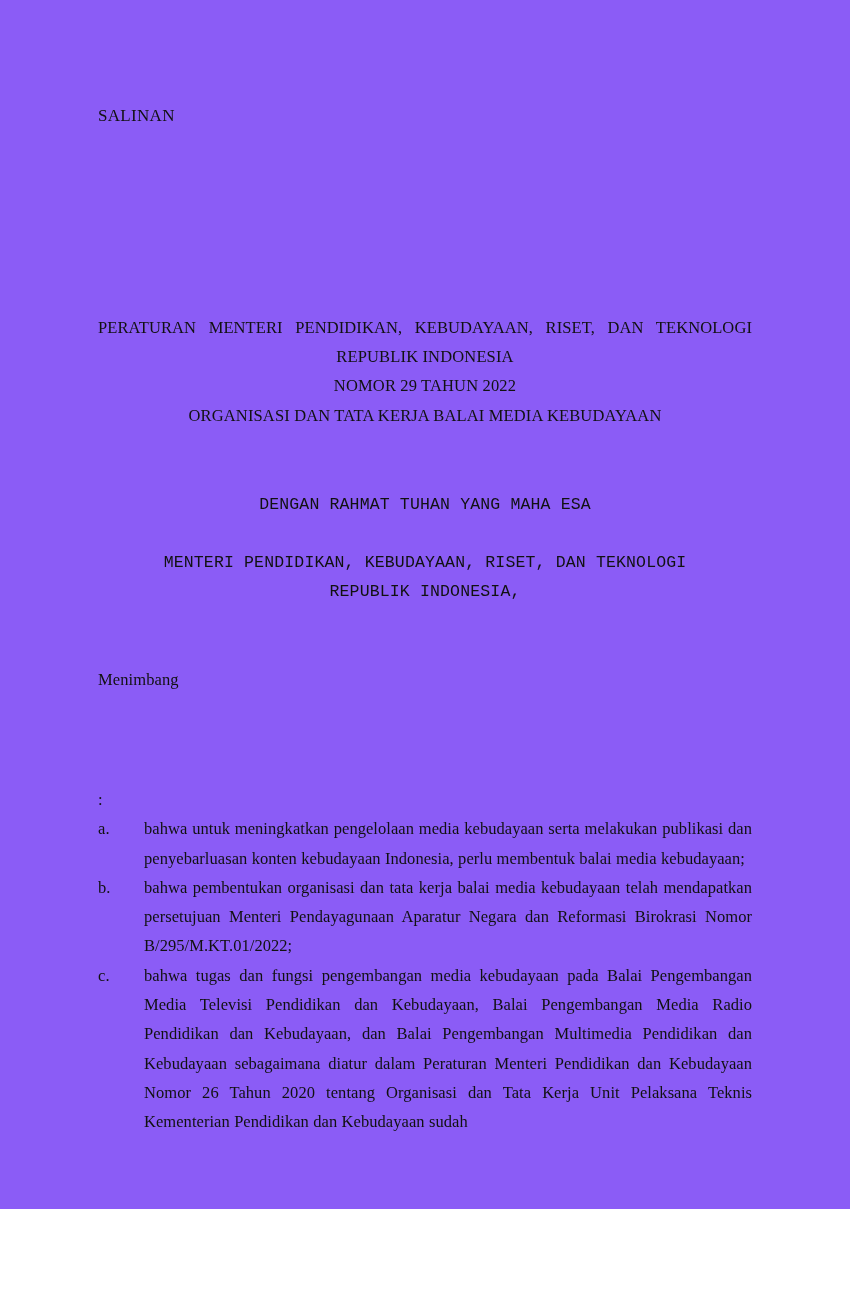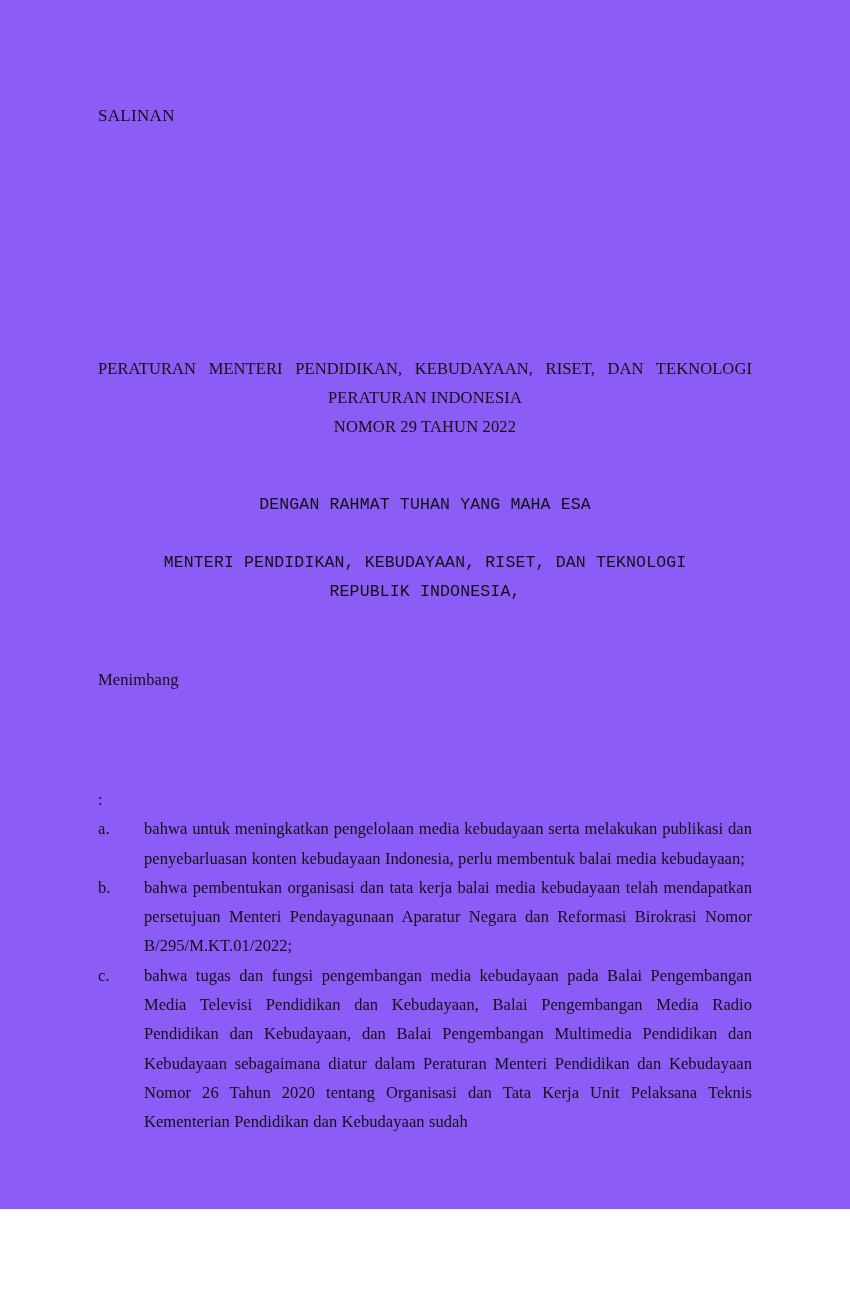--- a/index.html
+++ b/index.html
@@ -33,21 +33,20 @@
     white-space: nowrap;
   }
 
   
   .title-block {
     position: absolute;
     left: 98px;
     top: 313px;
     width: 654px;
     text-align: center;
-    margin-top: 41px;
   }
   .title-line {
     font-size: 16.5px;
     line-height: 29.2px;
     letter-spacing: 0.15px;
     white-space: nowrap;
   }
   
   .title-line.stretch {
     display: block;
@@ -144,22 +143,23 @@
 </style>
 </head>
 <body>
 
 <div class="page">
 
   <div class="salinan">SALINAN</div>
 
   <div class="title-block">
     <div class="title-line stretch">PERATURAN MENTERI PENDIDIKAN, KEBUDAYAAN, RISET, DAN TEKNOLOGI</div>
-    <div class="title-line">PERATURAN INDONESIA</div>
+    <div class="title-line">REPUBLIK INDONESIA</div>
     <div class="title-line">NOMOR 29 TAHUN 2022</div>
+    <div class="title-line">ORGANISASI DAN TATA KERJA BALAI MEDIA KEBUDAYAAN</div>
   </div>
 
   <div class="enact-block">
     <div class="enact-line">DENGAN RAHMAT TUHAN YANG MAHA ESA</div>
     <div class="enact-gap"></div>
     <div class="enact-line">MENTERI PENDIDIKAN, KEBUDAYAAN, RISET, DAN TEKNOLOGI</div>
     <div class="enact-line">REPUBLIK INDONESIA,</div>
   </div>
 
   <div class="considering">

